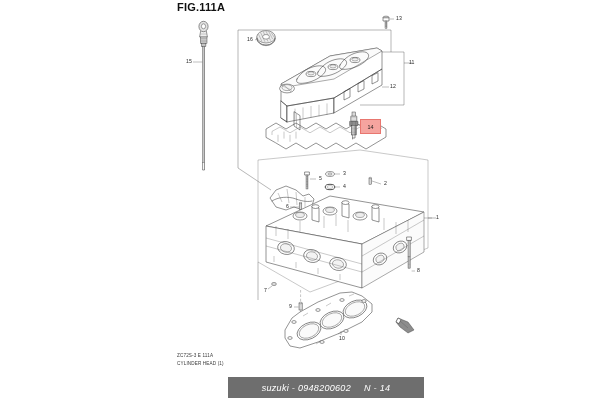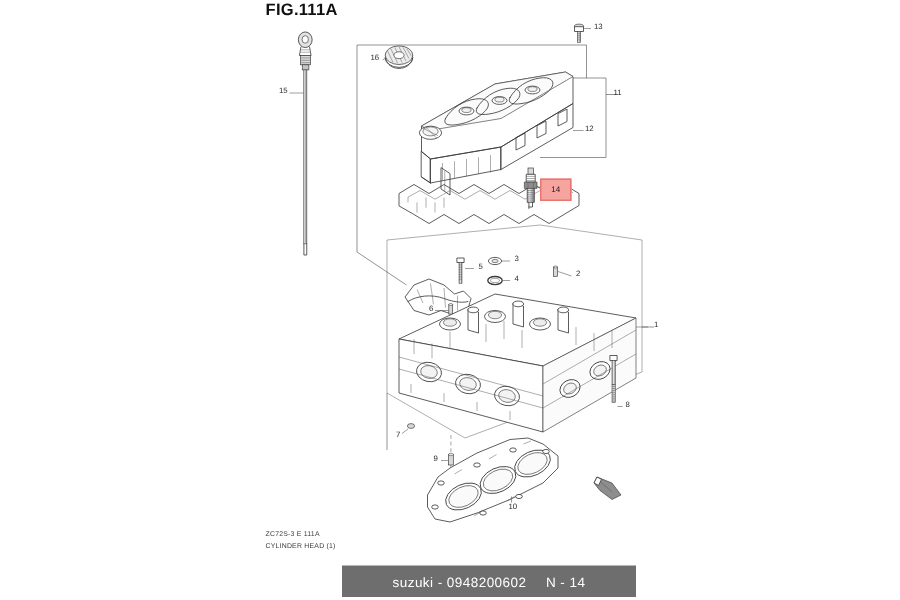--- a/index.html
+++ b/index.html
@@ -28,21 +28,21 @@
   #hl-box span{position:absolute;left:0;top:0;width:19px;height:13px;
                display:flex;align-items:center;justify-content:center;
                font-size:5.4px;color:#1a1a1a;}
 
   
   #cap1{position:absolute;left:177px;top:353px;font-size:4.6px;color:#3a3a3a;letter-spacing:.15px;}
   #cap2{position:absolute;left:177px;top:361px;font-size:4.6px;color:#3a3a3a;letter-spacing:.15px;}
 
   
   #footer{position:absolute;left:228px;top:377px;width:196px;height:21px;
-          background:#6e6e6e;display:flex;align-items:center;justify-content:center;gap:13px;}
+          background:#6e6e6e;display:flex;align-items:center;justify-content:center;gap:13px;font-style:italic;}
   #footer .ftxt{font-size:9px;color:#ffffff;letter-spacing:.3px;}
 </style>
 </head>
 <body>
 
 <div id="page">
 
   <div id="fig-title">FIG.111A</div>
 
   <div id="drawing">

